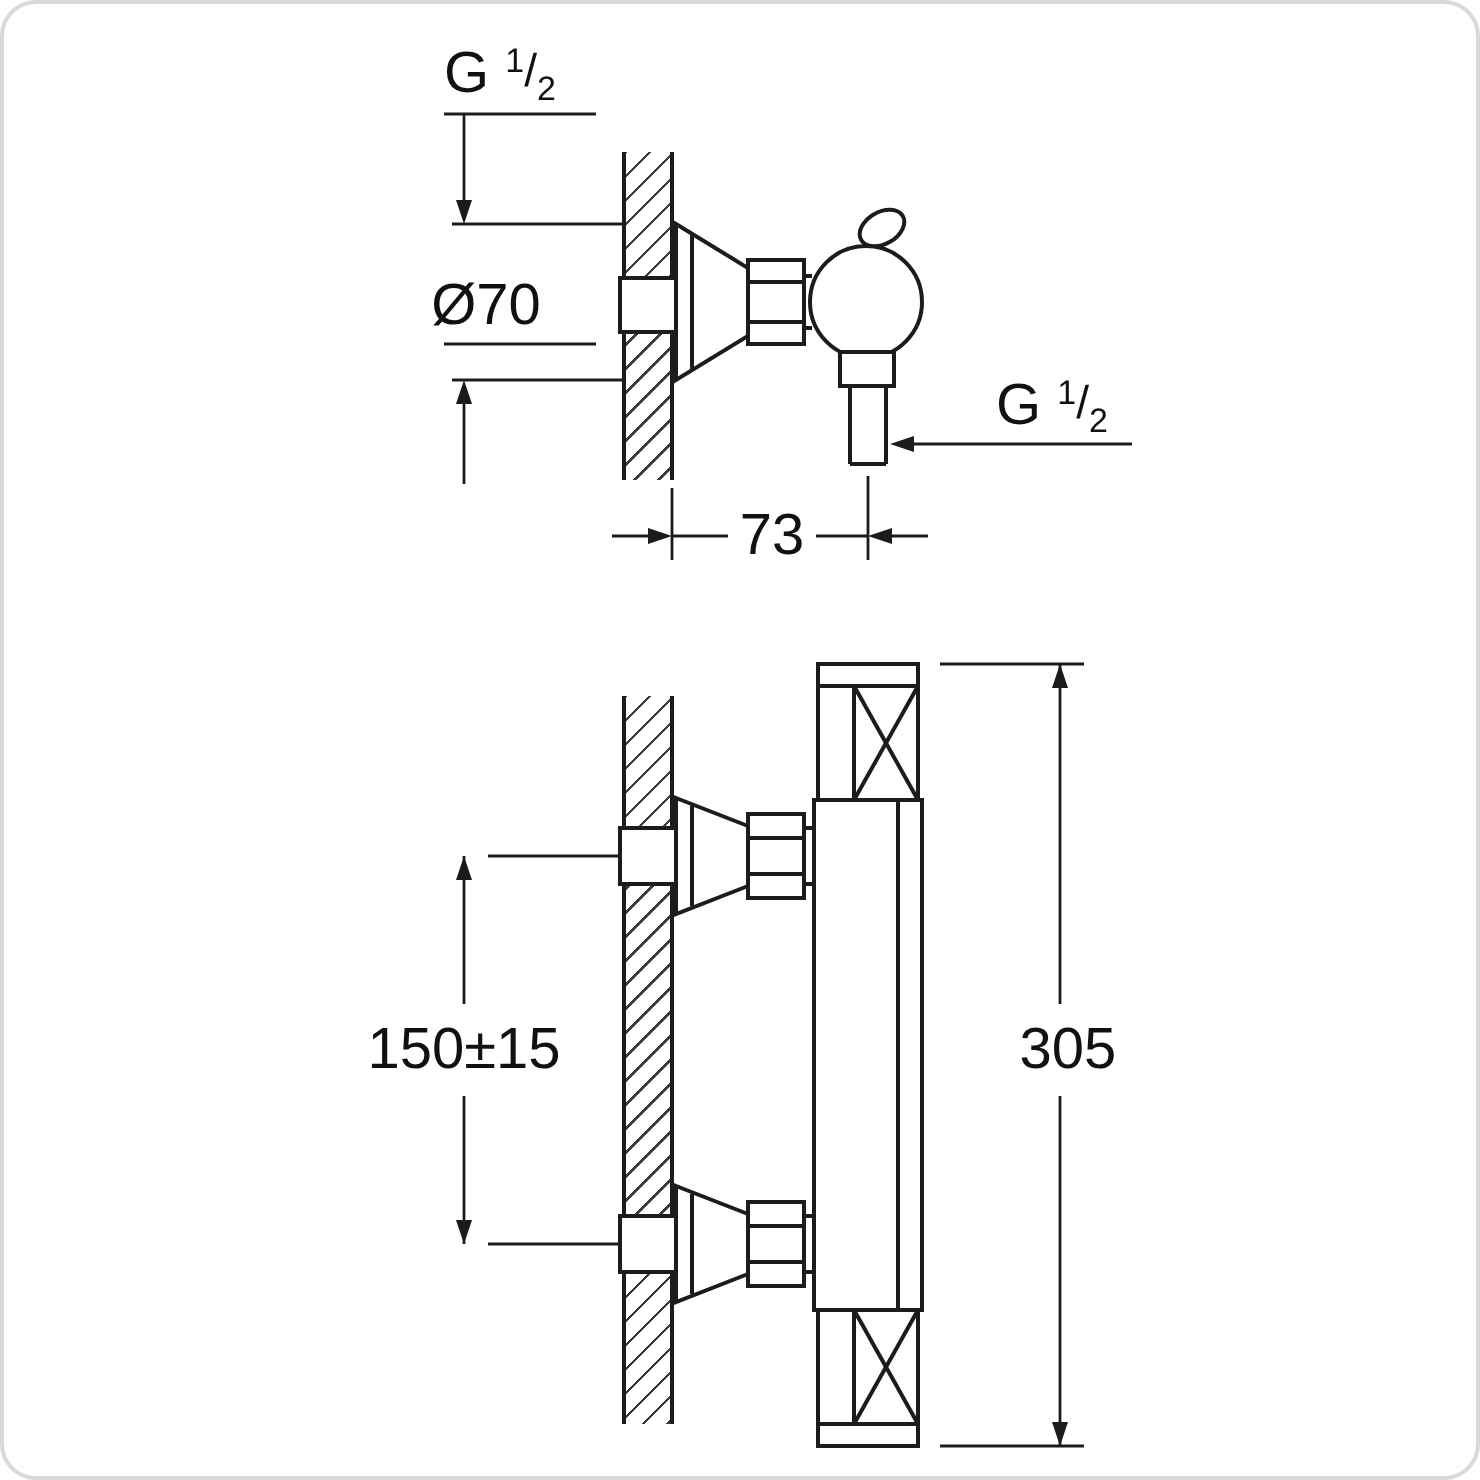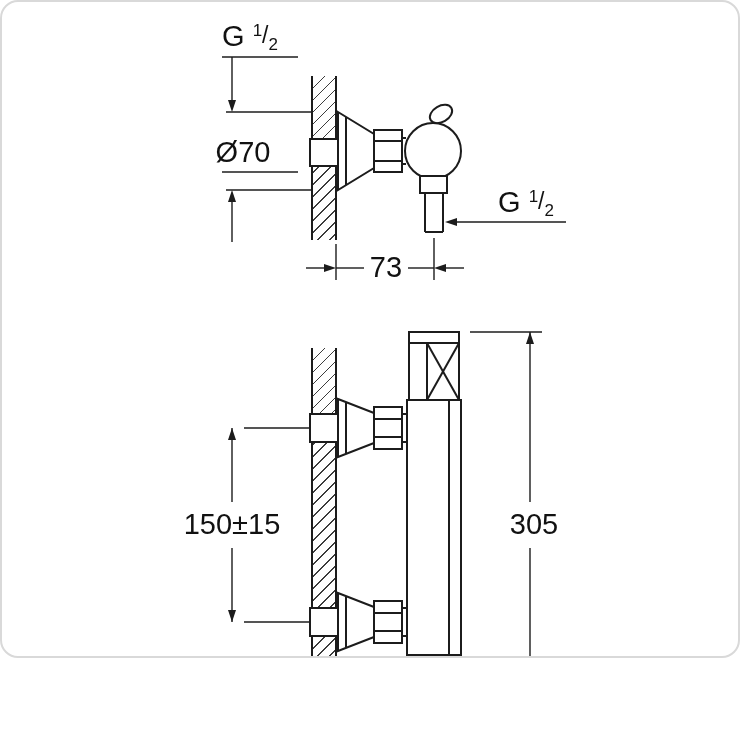--- a/index.html
+++ b/index.html
@@ -4,21 +4,21 @@
 <style>
   html, body {
     margin: 0;
     padding: 0;
     background: #ffffff;
     font-family: "Liberation Sans", sans-serif;
   }
   #stage {
     position: relative;
     width: 740px;
-    height: 658px;
+    height: 740px;
     background: #ffffff;
     overflow: hidden;
   }
   .frame {
     position: absolute;
     inset: 0;
     border: 2px solid #d9d9d9;
     border-radius: 18px;
     box-sizing: border-box;
     pointer-events: none;

